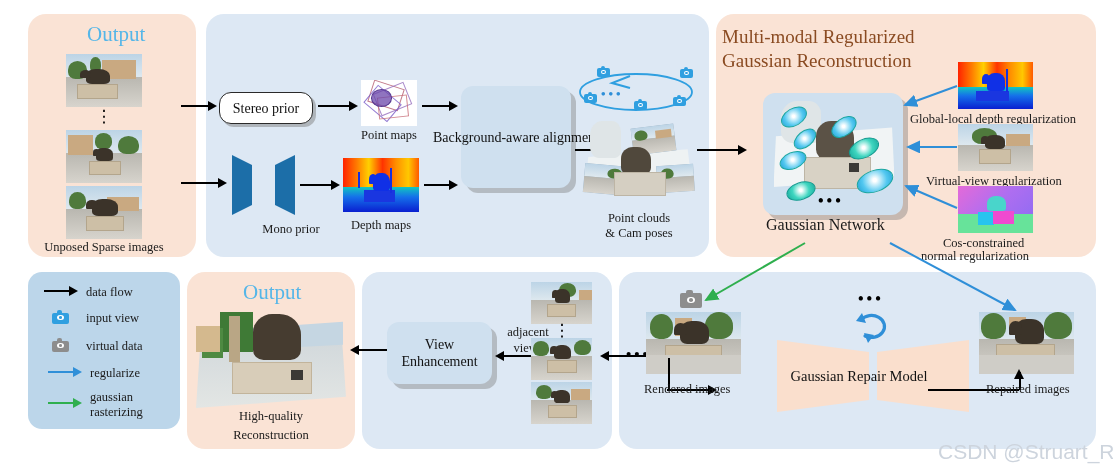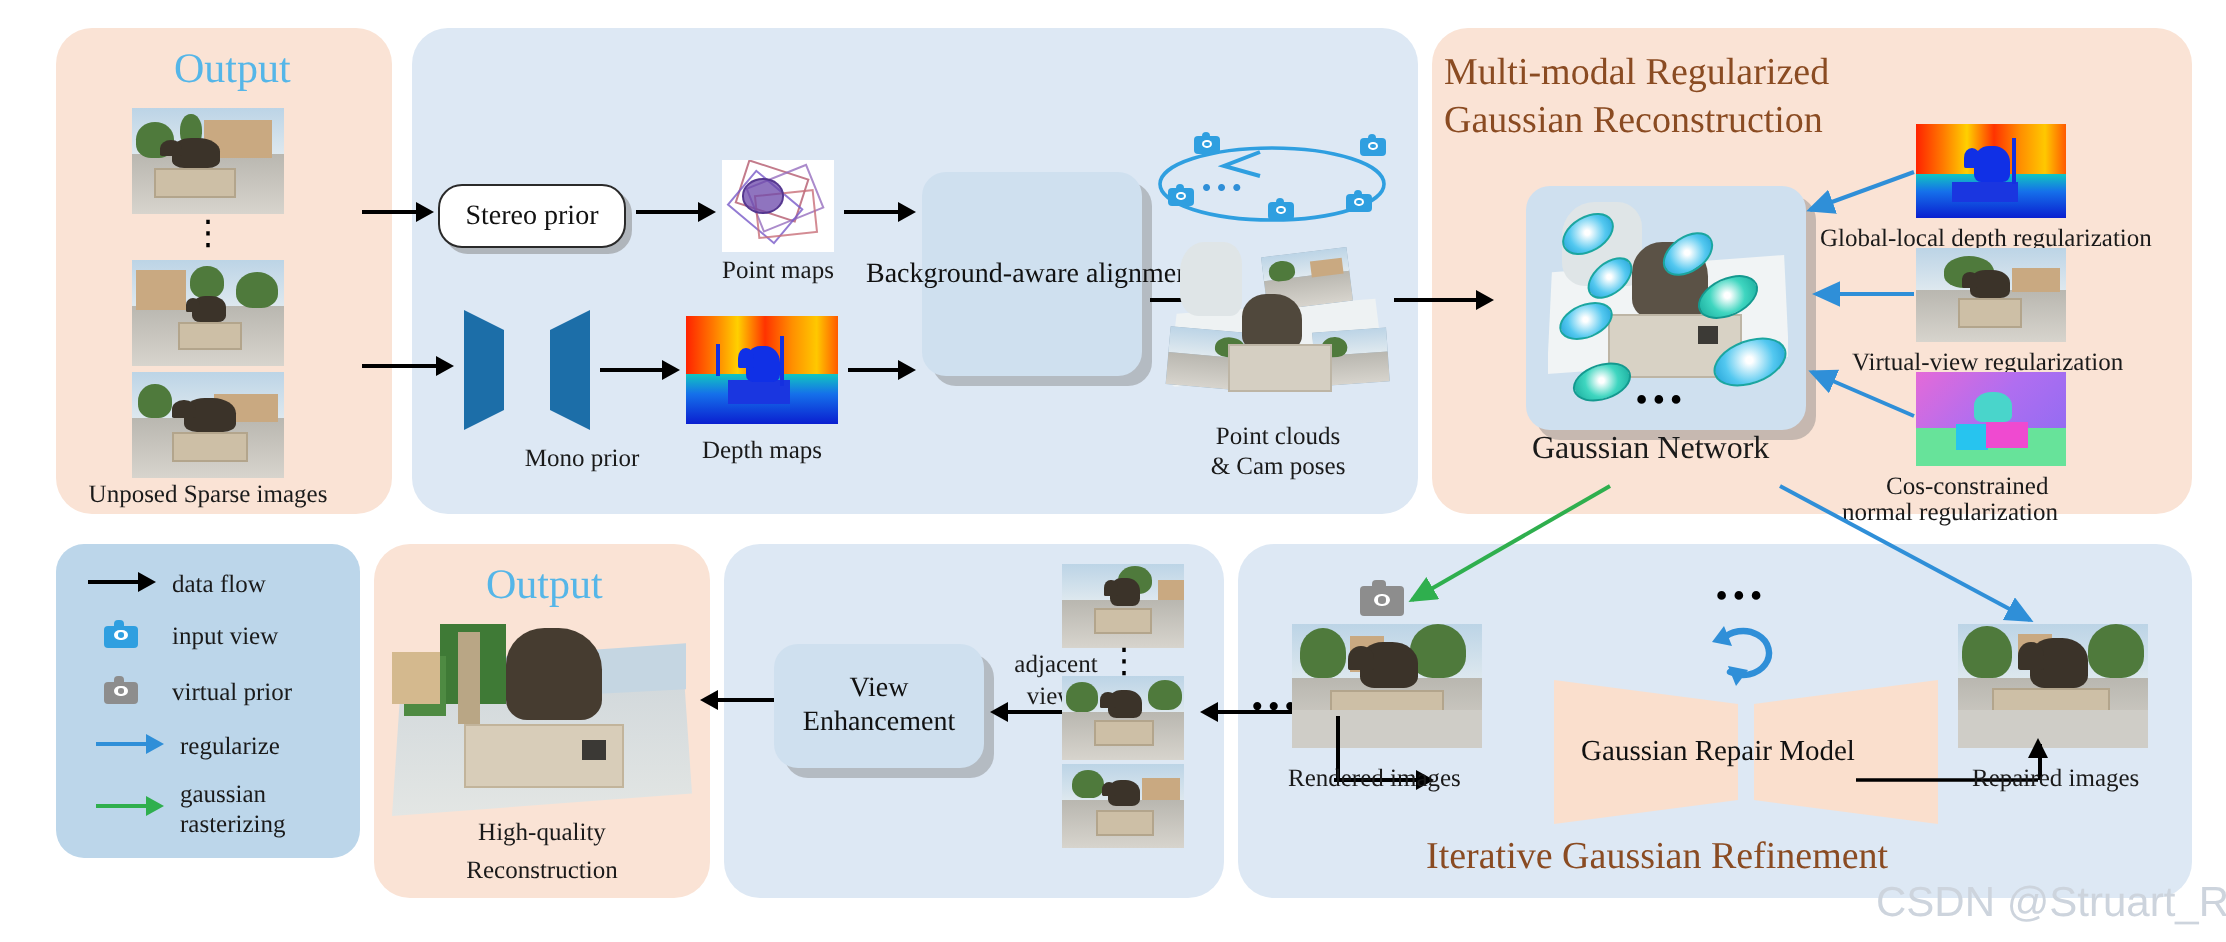--- a/index.html
+++ b/index.html
@@ -439,21 +439,21 @@
       <div class="hump"></div>
       <div class="lens"></div>
   </div>
   <div class="cap" style="left:86px; top:311px;">input view</div>
 
   <div class="camicon cam-gray" style="left:52px; top:338px; width:17px; height:14px;">
     <div class="body"></div>
       <div class="hump"></div>
       <div class="lens"></div>
   </div>
-  <div class="cap" style="left:86px; top:339px;">virtual prior</div>
+  <div class="cap" style="left:86px; top:339px;">virtual data</div>
 
   <div class="arrow blue" style="left:48px; top:372px; width:34px;">
     <div class="shaft" style="width:26px;"></div>
       <div class="head" style="left:25px;"></div>
   </div>
   <div class="cap" style="left:90px; top:366px;">regularize</div>
 
   <div class="arrow green" style="left:48px; top:403px; width:34px;">
     <div class="shaft" style="width:26px;"></div>
       <div class="head" style="left:25px;"></div>
@@ -529,21 +529,20 @@
     <div class="ped" style="left:28%; top:54%; width:44%; height:26%;"></div>
     <div class="horse" style="left:38%; top:18%; width:26%; height:32%;"></div>
   </div>
 
   <div class="arrow black left" style="left:600px; top:356px; width:48px;">
     <div class="shaft" style="left:8px; width:40px;"></div>
       <div class="head" style="left:0;"></div>
   </div>
   <div class="hdots" style="left:626px; top:346px; font-size:15px;">•••</div>
 
-  <div class="sect-title" style="left:713px; top:418px;">Iterative Gaussian Refinement</div>
 
   <div class="camicon cam-gray" style="left:680px; top:290px; width:22px; height:18px;">
     <div class="body"></div>
       <div class="hump"></div>
       <div class="lens"></div>
   </div>
 
   <div class="thumb" style="left:646px; top:312px; width:95px; height:62px;">
     <div class="sky"></div>
       <div class="grnd"></div>

